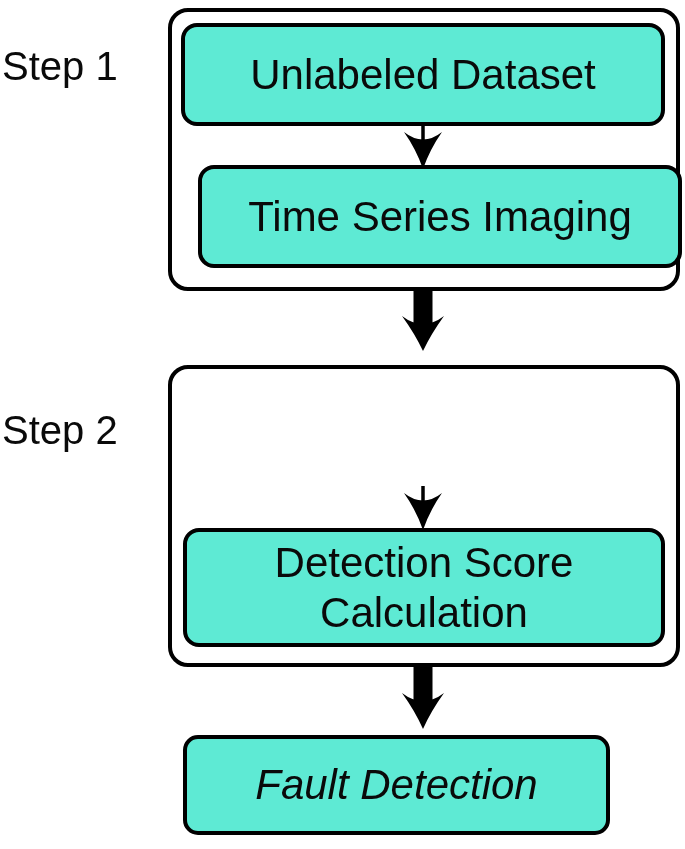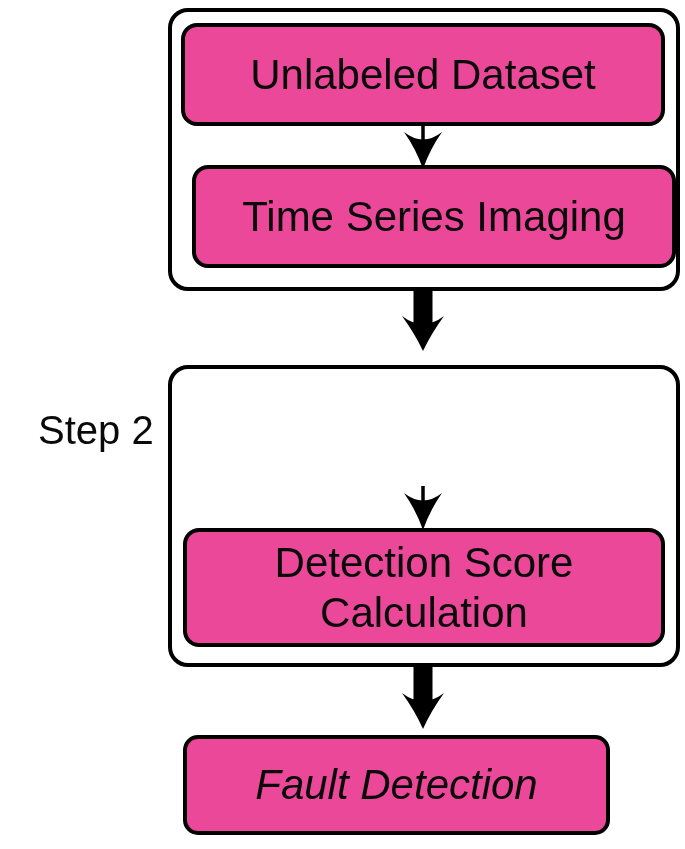--- a/index.html
+++ b/index.html
@@ -27,61 +27,62 @@
     box-sizing: border-box;
     border: 4px solid var(--line, #000000);
     border-radius: 20px;
     background: transparent;
   }
   .node {
     position: absolute;
     box-sizing: border-box;
     border: 4px solid var(--line, #000000);
     border-radius: 16px;
-    background: #ec4899;
+    background: #5eead4;
     display: flex;
     align-items: center;
     justify-content: center;
     text-align: center;
     font-size: 42px;
     line-height: 50px;
     color: var(--ink, #0a0a0a);
   }
   .node .node-text {
     display: block;
     padding: 0 16px;
   }
   #step1-label { left: 2px;  top: 42px; }
-  #step2-label { left: 2px;  top: 406px; margin-left: 36px; }
+  #step2-label { left: 2px;  top: 406px; }
 
   #step1-container { left: 168px; top: 8px;   width: 512px; height: 283px; }
   #step2-container { left: 168px; top: 365px; width: 512px; height: 302px; }
 
   #box-unlabeled   { left: 181px; top: 23px;  width: 484px; height: 103px; }
-  #box-timeseries  { left: 192px; top: 165px; width: 484px; height: 103px; }
+  #box-timeseries  { left: 198px; top: 165px; width: 484px; height: 103px; }
   #box-selflabel   { left: 183px; top: 386px; width: 482px; height: 101px; }
   #box-normality   { left: 183px; top: 528px; width: 482px; height: 119px; }
   #box-fault       { left: 183px; top: 735px; width: 427px; height: 100px; border-radius: 15px; font-style: italic; }
 
   .arrows {
     position: absolute;
     left: 0;
     top: 0;
     width: 685px;
     height: 849px;
     pointer-events: none;
   }
   .arrows .stroke { stroke: var(--line, #000000); }
   .arrows .fill   { fill:   var(--line, #000000); }
 </style>
 </head>
 <body>
 
 <div class="canvas">
 
+  <div class="step-label" id="step1-label">Step 1</div>
 
   <div class="step-label" id="step2-label">Step 2</div>
 
   <div class="container" id="step1-container"></div>
 
   <div class="container" id="step2-container"></div>
 
   <div class="node" id="box-unlabeled">
     <span class="node-text">Unlabeled Dataset</span>
   </div>

